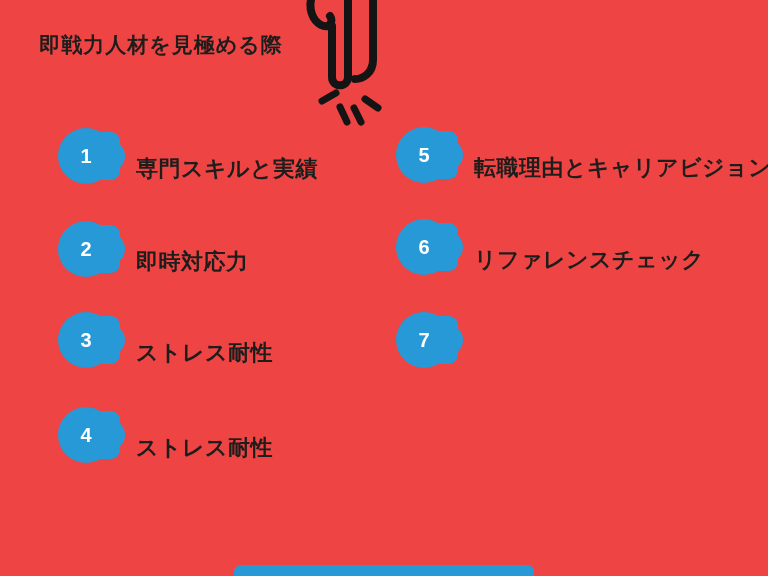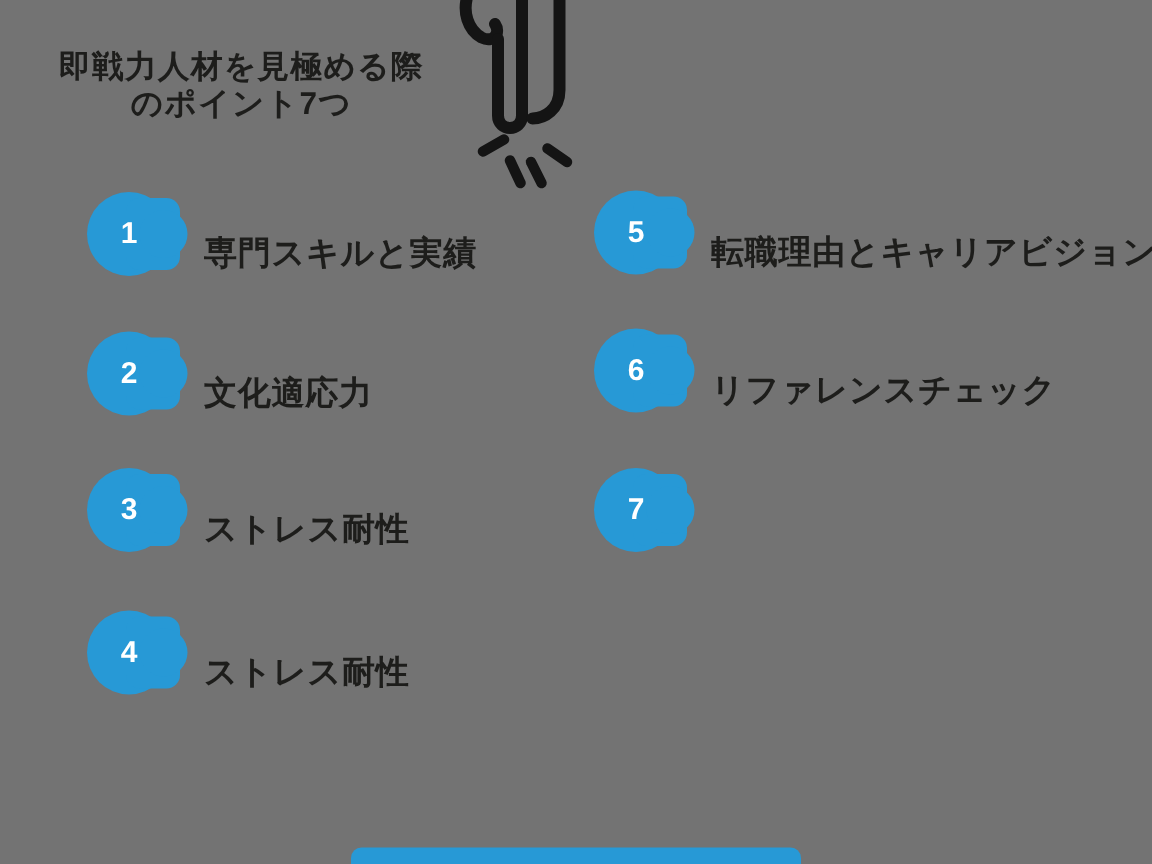--- a/index.html
+++ b/index.html
@@ -8,21 +8,21 @@
     --text:#1D1D1B;
   }
   html,body{margin:0;padding:0;}
   body{
     font-family:"Liberation Sans","DejaVu Sans",sans-serif;
     background:#e8e8e8;
   }
   .canvas{
     position:relative;
     width:768px;height:576px;
-    background:#737373;
+    background:#ef4444;
     overflow:hidden;
   }
   
   .title{
     position:absolute;left:18px;top:32px;width:286px;
     text-align:center;
     color:var(--text);
     font-weight:bold;
     font-size:21px;
     line-height:25px;
@@ -73,21 +73,20 @@
     border-radius:7px 7px 0 0;
   }
 </style>
 </head>
 <body>
 
 <div class="canvas">
 
   <div class="title">
     <div>即戦力人材を見極める際</div>
-    <div>のポイント7つ</div>
   </div>
 
   <svg class="hand" viewBox="0 0 104 132" aria-hidden="true">
     <g fill="none" stroke="#141414" stroke-width="8" stroke-linecap="round" stroke-linejoin="round">
       <path d="M24,-4 C20,8 24,20 33,25 C41,29 46,22 42,16"></path>
       <path d="M44,26 L44,77 C44,88 60,88 60,77 L60,0"></path>
       <path d="M85,-4 L85,60 C85,73 75,79 67,79"></path>
     </g>
     <g stroke="#141414" stroke-width="7" stroke-linecap="round">
       <line x1="34" y1="101" x2="48" y2="93"></line>
@@ -107,21 +106,21 @@
     <span class="label">専門スキルと実績</span>
   </div>
 
   <div class="row r2">
     <div class="badge">
       <span class="b-main"></span>
       <span class="b-tab"></span>
       <span class="b-bump"></span>
       <span class="num">2</span>
     </div>
-    <span class="label">文化適応力</span>
+    <span class="label">即時対応力</span>
   </div>
 
   <div class="row r3">
     <div class="badge">
       <span class="b-main"></span>
       <span class="b-tab"></span>
       <span class="b-bump"></span>
       <span class="num">3</span>
     </div>
     <span class="label">ストレス耐性</span>

